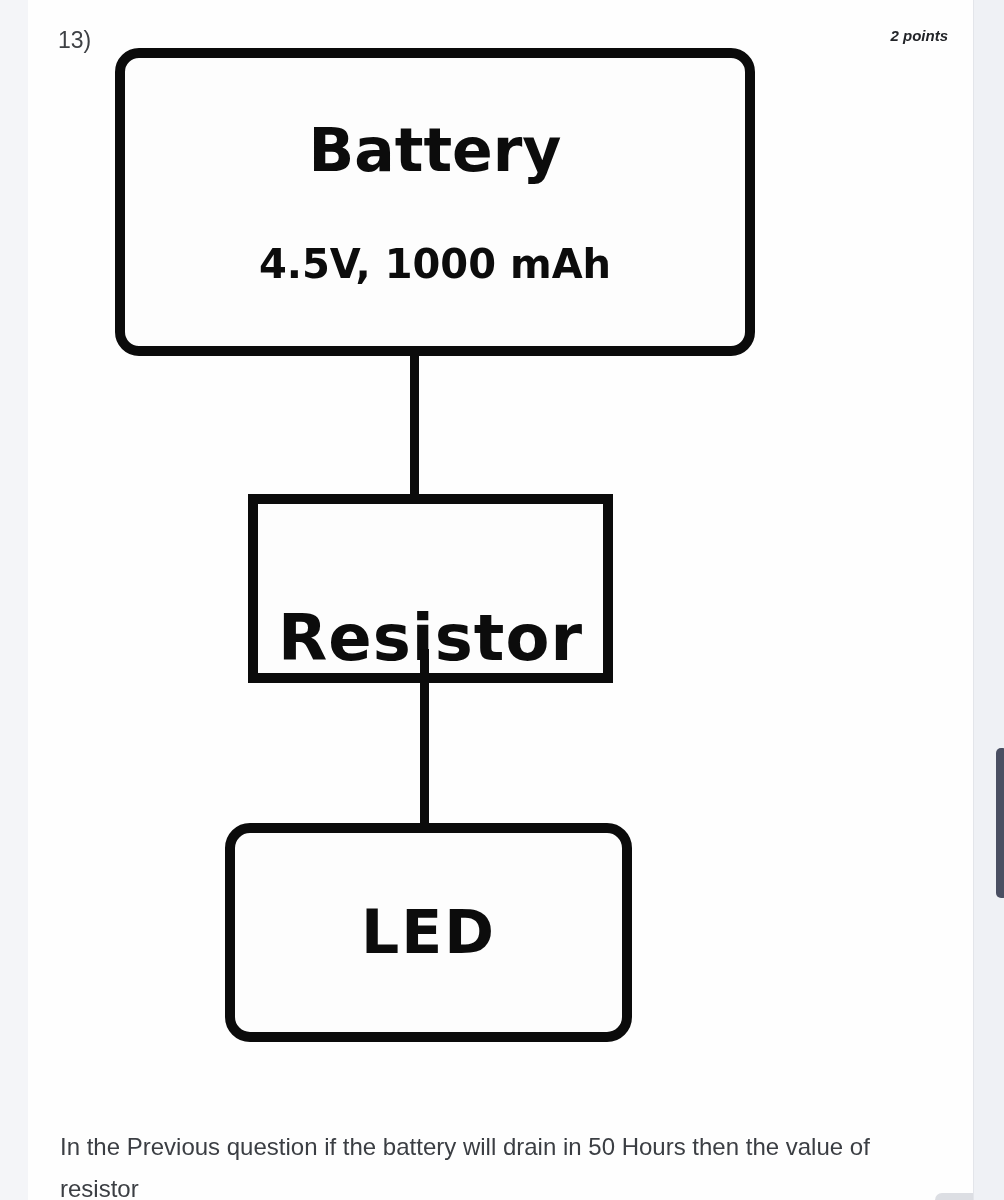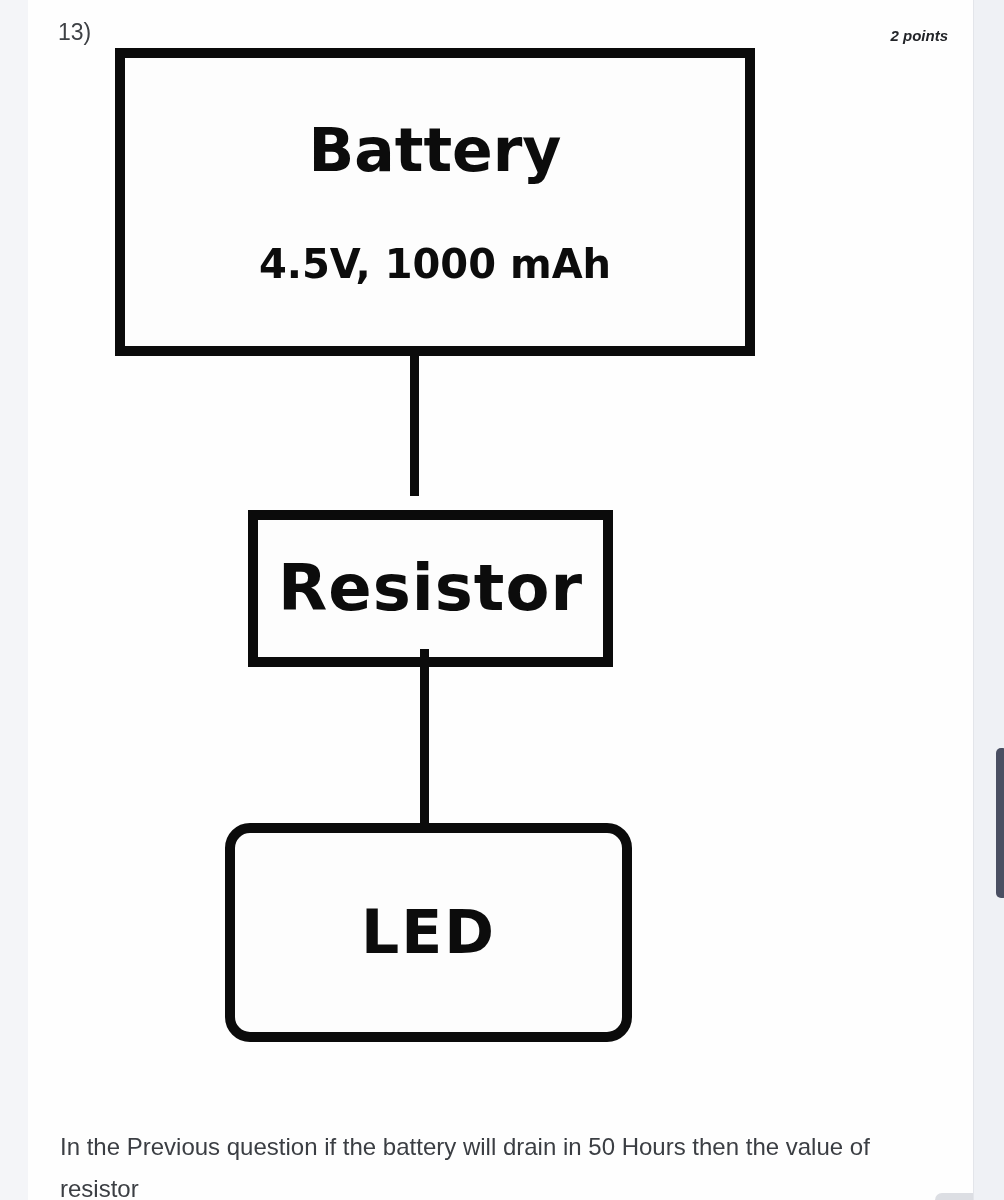--- a/index.html
+++ b/index.html
@@ -18,21 +18,21 @@
     left: 28px;
     top: 0;
     width: 945px;
     height: 1200px;
     background: #fefefe;
   }
 
   .q-number {
     position: absolute;
     left: 30px;
-    top: 19px;
+    top: 27px;
     font-size: 23px;
     color: #3e4145;
   }
 
   .q-points {
     position: absolute;
     right: 25px;
     top: 27px;
     font-size: 15px;
     font-weight: 700;
@@ -53,22 +53,22 @@
     position: absolute;
     box-sizing: border-box;
     border: 10px solid #0b0b0b;
     background: #fdfdfd;
     display: flex;
     flex-direction: column;
     align-items: center;
     justify-content: center;
   }
 
-  .block-battery  { left: 87px;  top: 48px;  width: 640px; height: 308px; gap: 16px; }
-  .block-resistor { left: 220px; top: 510px; width: 365px; height: 157px; }
+  .block-battery  { left: 87px;  top: 48px;  width: 640px; height: 308px; gap: 16px; border-radius: 24px; }
+  .block-resistor { left: 220px; top: 494px; width: 365px; height: 189px; justify-content: flex-end; }
   .block-led      { left: 197px; top: 823px; width: 407px; height: 219px; border-radius: 25px; }
 
   .conn {
     position: absolute;
     width: 9px;
     background: #0b0b0b;
   }
   .conn-1 { left: 382px; top: 356px; height: 140px; }
   .conn-2 { left: 392px; top: 649px; height: 176px; }
 

